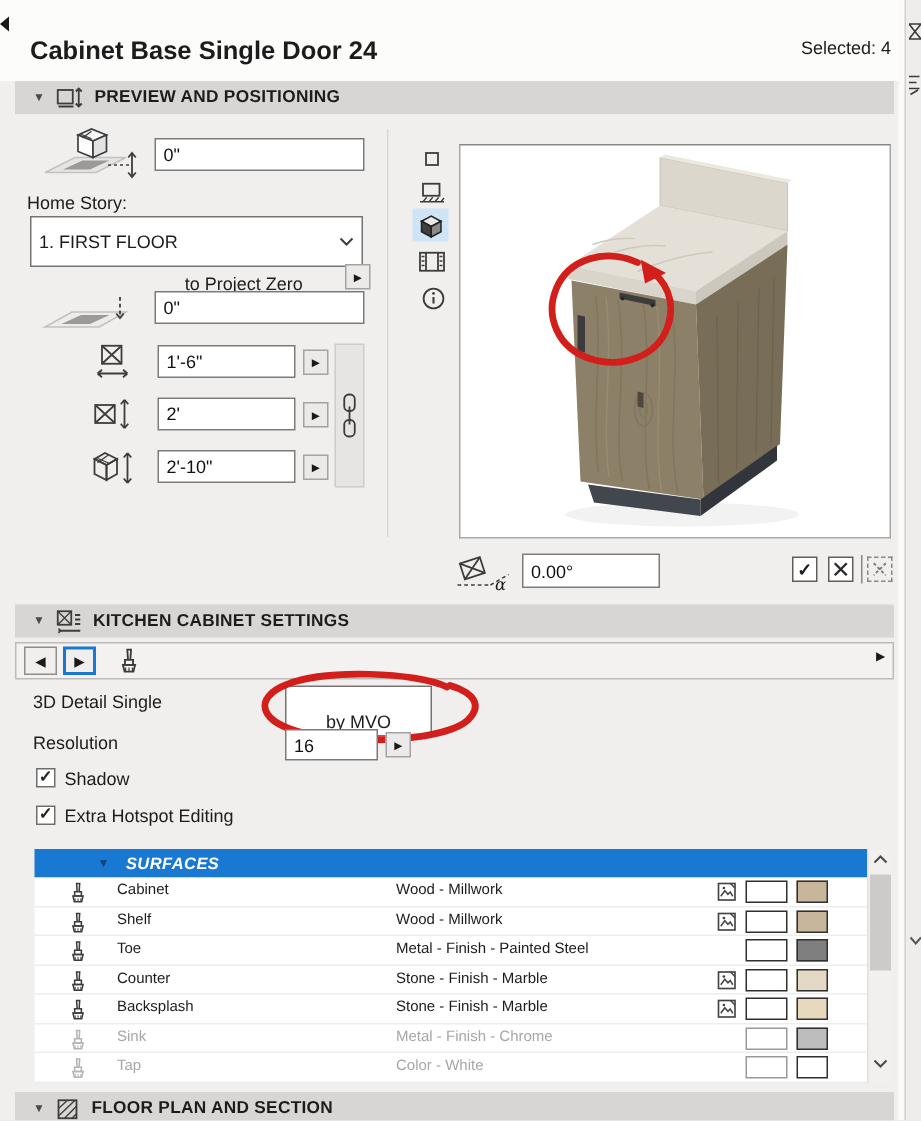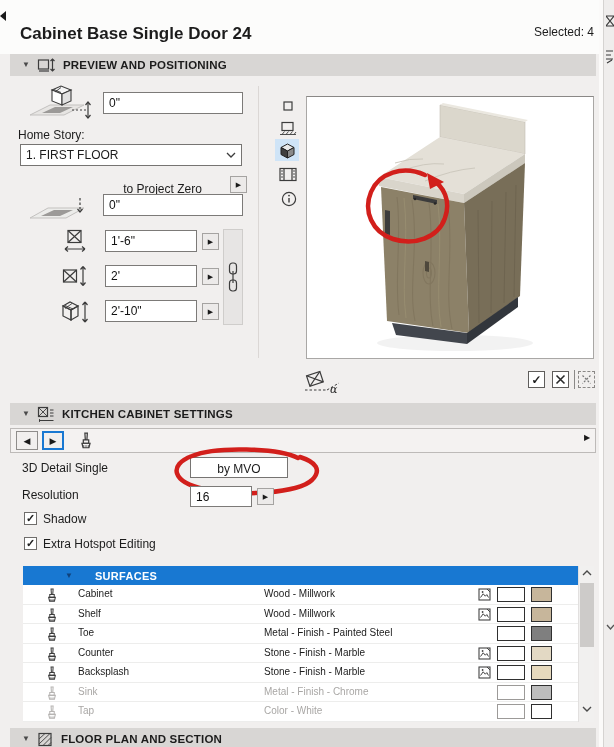--- a/index.html
+++ b/index.html
@@ -21,21 +21,21 @@
   
   .sechdr { left:10px; width:586px; height:22px; background:#d8d6d4;
     display:flex; align-items:center; gap:7px; padding-left:12px; }
   .sechdr .tri { font-size:8px; color:#4a4a4a; line-height:1; }
   .sechdr .cap { font-weight:bold; font-size:11.5px; letter-spacing:.2px; }
   #hdr1 { top:54px; } #hdr2 { top:403px; } #hdr3 { top:728px; }
 
   
   .inp { background:#fff; border:1px solid #7c7a78; font-family:"Liberation Sans",sans-serif;
     font-size:12px; color:#111; padding:0 5px; outline:none; }
-  .combo { background:#fff; border:1px solid #767472; display:flex; align-items:center; padding:4px 5px; }
+  .combo { background:#fff; border:1px solid #767472; display:flex; align-items:center; padding:16px 5px; }
   .combo .chev { margin-left:auto; }
   .fly { background:#eceae9; border:1px solid #a5a3a1; font-size:7px; color:#1a1a1a;
     display:flex; align-items:center; justify-content:center; cursor:default; }
   .cb { width:13px; height:13px; background:#fff; border:1px solid #6f6d6b;
     display:flex; align-items:center; justify-content:center; font-size:11px; font-weight:bold; color:#222; line-height:1; }
   .lbl { font-size:12px; }
 
   #divv { left:258px; top:86px; width:1px; height:272px; background:#dbd7d5; }
 
   
@@ -92,21 +92,21 @@
   #lbl-res { left:22px; top:488px; }
   #inp-res { left:190px; top:486px; width:62px; height:21px; }
   #fly-res { left:257px; top:488px; width:17px; height:17px; }
   #cb-shadow { left:24px; top:512px; } #lbl-shadow { left:43px; top:512px; }
   #cb-extra  { left:24px; top:537px; } #lbl-extra  { left:43px; top:537px; }
 
   
   #tbl-hdr { left:23px; top:566px; width:555px; height:19px; background:#1878d2; color:#fff;
     display:flex; align-items:center; }
   #tbl-hdr .tri { font-size:8px; color:#10427c; margin-left:42px; }
-  #tbl-hdr .cap { font-weight:bold; font-size:11px; letter-spacing:.3px; margin-left:22px; }
+  #tbl-hdr .cap { font-weight:bold; font-size:11px; letter-spacing:.3px; margin-left:11px;font-style:italic; }
   #tbl-rows { left:23px; top:585px; width:555px; height:137px; background:#fff; }
   .srow { position:relative; height:19.5px; border-bottom:1px solid #ededec; font-size:10px; }
   .srow > * { position:absolute; }
   .r-brush { left:22px; top:3px; color:#3c3c3c; }
   .r-name { left:55px; top:3px; }
   .r-mat  { left:241px; top:3px; }
   .r-tex  { left:455px; top:3px; color:#444; }
   .r-sw1  { left:474px; top:2px; width:28px; height:15px; background:#fff; border:1px solid #2f2f2f; }
   .r-sw2  { left:508px; top:2px; width:21px; height:15px; border:1px solid #2f2f2f; }
   .srow.disabled { color:#a9a7a5; }
@@ -333,20 +333,21 @@
 
   <svg id="ic-rot" class="abs" width="42" height="28" viewBox="0 0 42 28">
     <g transform="rotate(-18 13 13)">
       <rect x="5" y="7" width="14" height="11" class="sln"></rect>
       <path d="M5,7 l14,11 M19,7 l-14,11" class="sln"></path>
     </g>
     <path d="M2,24 h22" stroke="#3c3c3c" stroke-width="1" stroke-dasharray="2.5,2"></path>
     <path d="M24,24 l12,-7" stroke="#3c3c3c" stroke-width="1" stroke-dasharray="2.5,2"></path>
     <text x="27" y="27" font-size="11" font-style="italic" font-family="DejaVu Serif, serif" fill="#1a1a1a">α</text>
   </svg>
+  <input id="inp-rot" class="inp abs" value="0.00°" style="">
   <div id="btn-chk" class="abs">
       <span>✓</span>
     </div>
   <div id="btn-x" class="abs">
     <svg width="11" height="11">
         <path d="M1.5,1.5 L9.5,9.5 M9.5,1.5 L1.5,9.5" stroke="#2a2a2a" stroke-width="1.6"></path>
       </svg>
   </div>
   <div id="sep1" class="abs"></div>
   <div id="btn-xd" class="abs">

